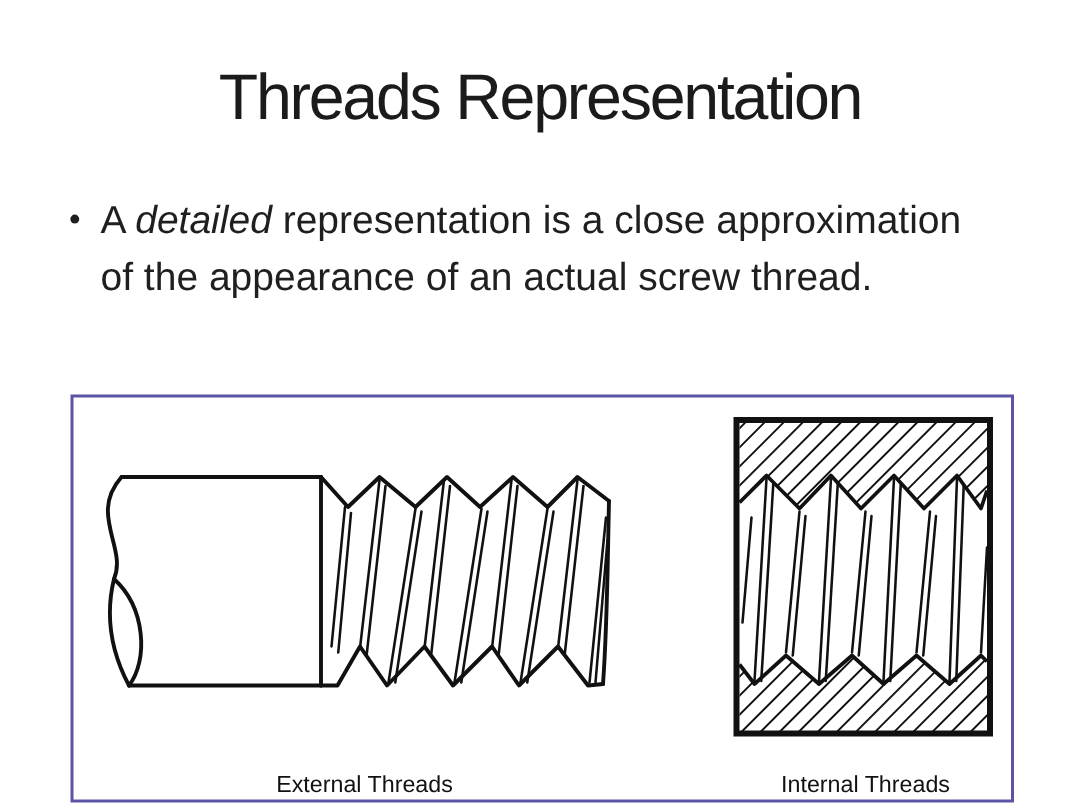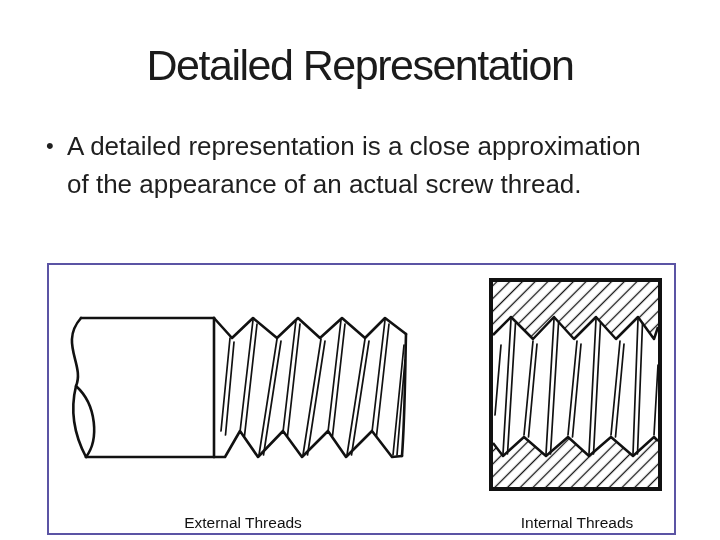--- a/index.html
+++ b/index.html
@@ -31,42 +31,42 @@
     font-size:26px;
     line-height:38px;
     color:#1f1f1f;
   }
   .bullet-marker{
     flex:0 0 21px;
     font-size:22px;
     line-height:38px;
   }
   .bullet-text{width:600px;}
-  .bullet-text .em{}
+  .bullet-text .em{font-style:italic;}
   .figure{
     position:absolute;
     left:47px;top:263px;
     width:629px;height:272px;
     box-sizing:border-box;
     border:2px solid #5b54a4;
     background:#ffffff;
   }
   .figure svg{display:block;}
   .fig-label{
     font-family:"Liberation Sans", sans-serif;
     font-size:15.5px;
     fill:#111111;
   }
 </style>
 </head>
 <body>
 
 <div class="slide">
 
-  <div class="title">Detailed Representation</div>
+  <div class="title">Threads Representation</div>
 
   <div class="bullet-item">
     <span class="bullet-marker">•</span>
     <span class="bullet-text"><span>A </span><span class="em">detailed</span><span> representation is a close approximation of the appearance of an actual screw thread.</span></span>
   </div>
 
   <div class="figure">
     <svg width="625" height="268" viewBox="0 0 625 268">
       <defs>
         <pattern id="hatch" patternUnits="userSpaceOnUse" width="9" height="9" patternTransform="rotate(-45)">

